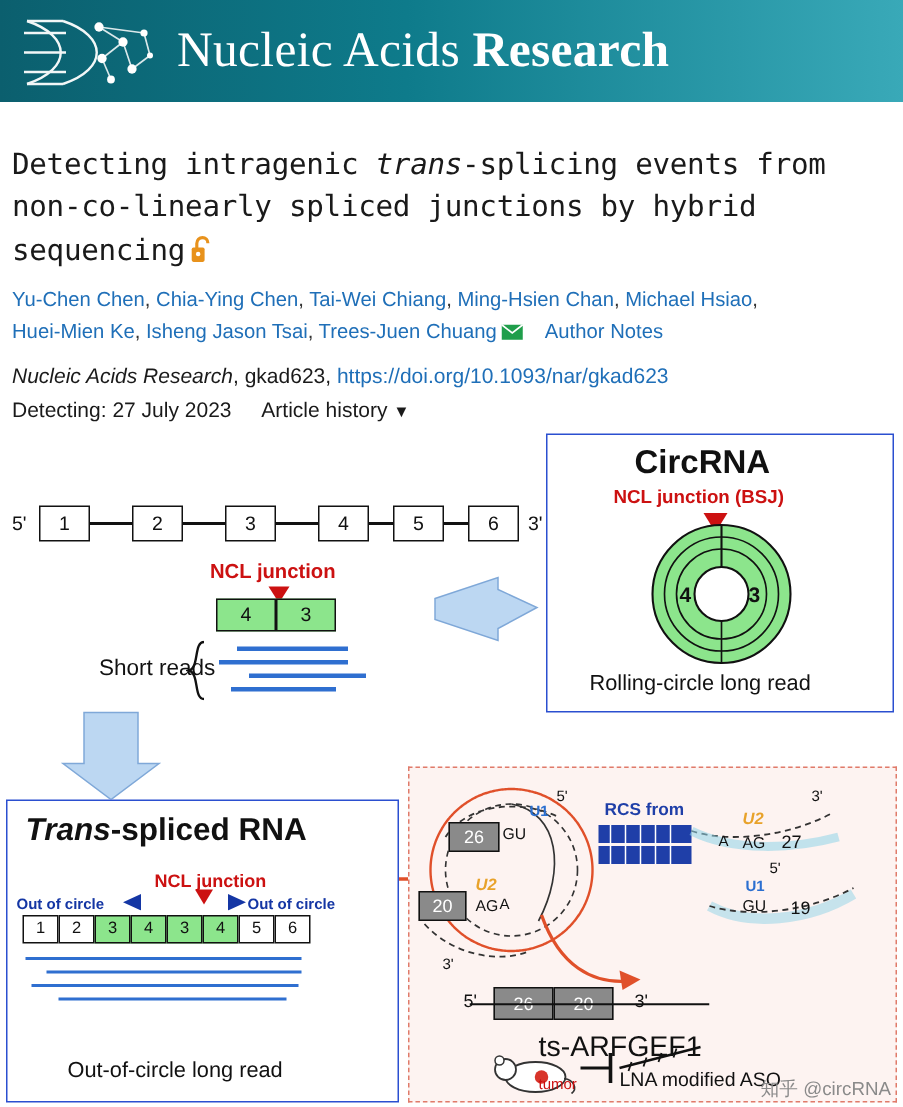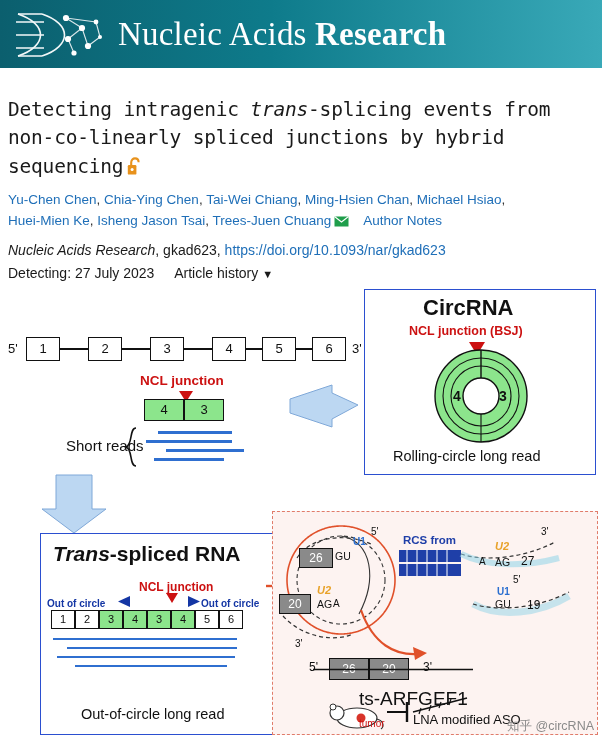--- a/index.html
+++ b/index.html
@@ -128,21 +128,21 @@
     left: 364px; top: 0px; width: 232px; height: 186px;
     border:1.5px solid #2b4fd0; background:#ffffff;
   }
   .circ-title { position:absolute; left:58px; top:5px; font-size:22px; font-weight:bold; color:#111; }
   .circ-sub { position:absolute; left:44px; top:34px; font-size:12.5px; color:#cc1111; font-weight:bold; }
   .circ-caption { position:absolute; left:28px; top:158px; font-size:14.5px; color:#111; }
 
   
   .trans-panel {
     left: 4px; top: 244px; width: 262px; height: 202px;
-    border:1.5px solid #2b4fd0; background:#ffffff;margin-left:36px;
+    border:1.5px solid #2b4fd0; background:#ffffff;
   }
   .trans-title { position:absolute; left:12px; top:8px; font-size:21px; font-weight:bold; color:#111; }
   .trans-title .it { font-style: italic; }
   .ooc { position:absolute; font-size:10px; color:#1436a4; font-weight:bold;text-align:right; }
   .exon-sm {
     position:absolute; top:0; width:24px; height:19px;
     border:1.3px solid #111; background:#fff;
     font-size:11px; text-align:center; line-height:17px; color:#111;
   }
   .exon-sm.green { background:#8ce58c; }

